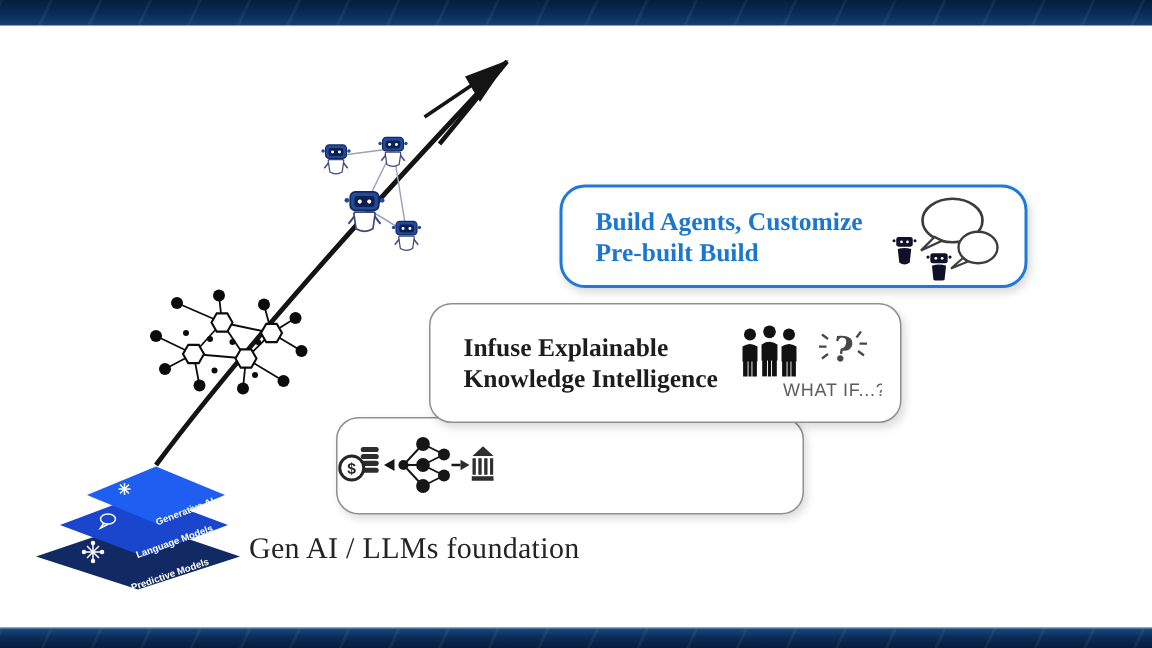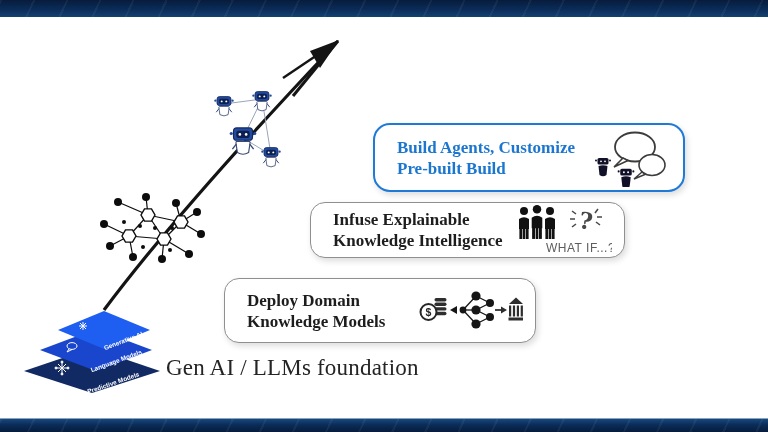--- a/index.html
+++ b/index.html
@@ -13,28 +13,28 @@
     background:repeating-linear-gradient(115deg,rgba(255,255,255,0.05) 0 2px,transparent 2px 30px);}
   .bar-bottom{top:419px;height:13px;
     background:linear-gradient(180deg,#16497f 0%,#0b2c58 45%,#061c3c 100%);
     box-shadow:0 -1px 0 #8aa2bd;}
   
   .scene{position:absolute;left:0;top:0;z-index:1;}
   
   .step{position:absolute;z-index:2;display:flex;align-items:center;background:#ffffff;
         border-radius:15px;box-sizing:border-box;box-shadow:2px 3px 6px rgba(0,0,0,0.14);}
   .step-deploy{left:224px;top:278px;width:312px;height:65px;border:1.6px solid #8f8f8f;}
-  .step-infuse{left:310px;top:202px;width:315px;height:56px;border:1.6px solid #8f8f8f;}
+  .step-infuse{left:286px;top:202px;width:315px;height:80px;border:1.6px solid #8f8f8f;}
   .step-build {left:373px;top:123px;width:312px;height:69px;border:2.6px solid #1e7ad6;border-radius:17px;}
   .step .title{flex:1;padding-left:22px;font-weight:bold;font-size:17px;line-height:21px;color:#1d1d1d;}
   .step-build .title{color:#1b76cf;}
   .icon-wrap{display:flex;align-items:center;padding-right:12px;}
   
   .foundation-caption{position:absolute;left:166px;top:355px;z-index:2;
-    font-size:23px;color:#242424;letter-spacing:0.2px;}
+    font-size:20px;color:#242424;letter-spacing:0.2px;}
 </style>
 </head>
 <body>
 
 <div class="stage">
 
   <div class="bar bar-top"></div>
   <div class="bar bar-bottom"></div>
 
   <svg class="scene" width="768" height="432" viewBox="0 0 768 432">
@@ -141,24 +141,20 @@
 
       <g fill="#ffffff" font-family="Liberation Sans, sans-serif" font-size="6.4" font-weight="bold" text-anchor="middle">
         <text x="124" y="343" transform="rotate(-21 124 343)">Generative AI</text>
         <text x="117" y="363" transform="rotate(-20 117 363)">Language Models</text>
         <text x="114" y="385" transform="rotate(-19 114 385)">Predictive Models</text>
       </g>
     </g>
   </svg>
 
   <div class="step step-deploy">
-    <div class="title">
-      <span>Deploy Domain</span><br>
-      <span>Knowledge Models</span>
-    </div>
     <div class="icon-wrap">
       <svg width="104" height="46" viewBox="0 0 104 46">
         <g>
           <rect x="15.5" y="10" width="12" height="3.4" rx="1.7" fill="#2e2e2e"></rect>
           <rect x="15.5" y="14.6" width="12" height="3.4" rx="1.7" fill="#2e2e2e"></rect>
           <rect x="15.5" y="19.2" width="12" height="3.4" rx="1.7" fill="#2e2e2e"></rect>
           <rect x="15.5" y="23.8" width="12" height="3.4" rx="1.7" fill="#2e2e2e"></rect>
           <circle cx="9.5" cy="24" r="8" fill="#ffffff" stroke="#262626" stroke-width="2"></circle>
           <text x="9.5" y="27.8" font-size="10.5" font-weight="bold" font-family="Liberation Sans, sans-serif" fill="#262626" text-anchor="middle">$</text>
         </g>

